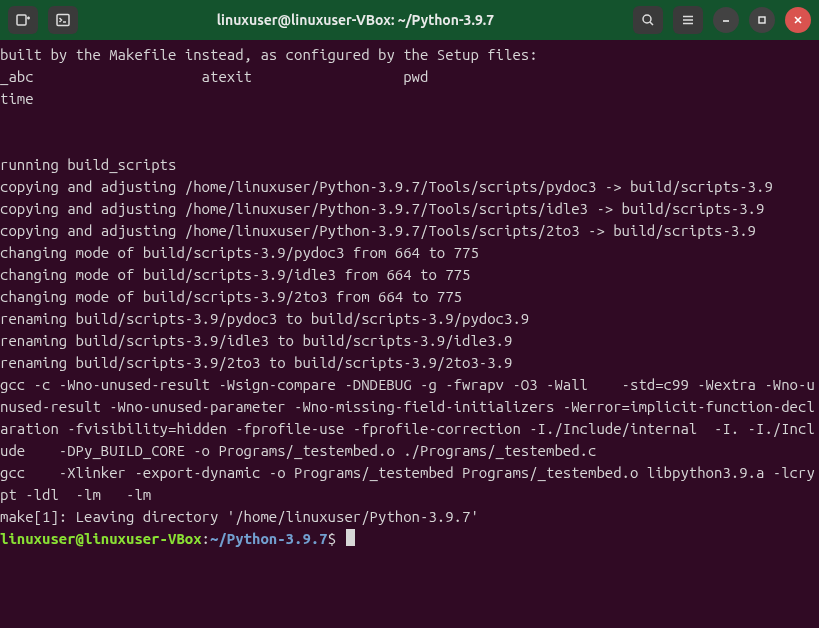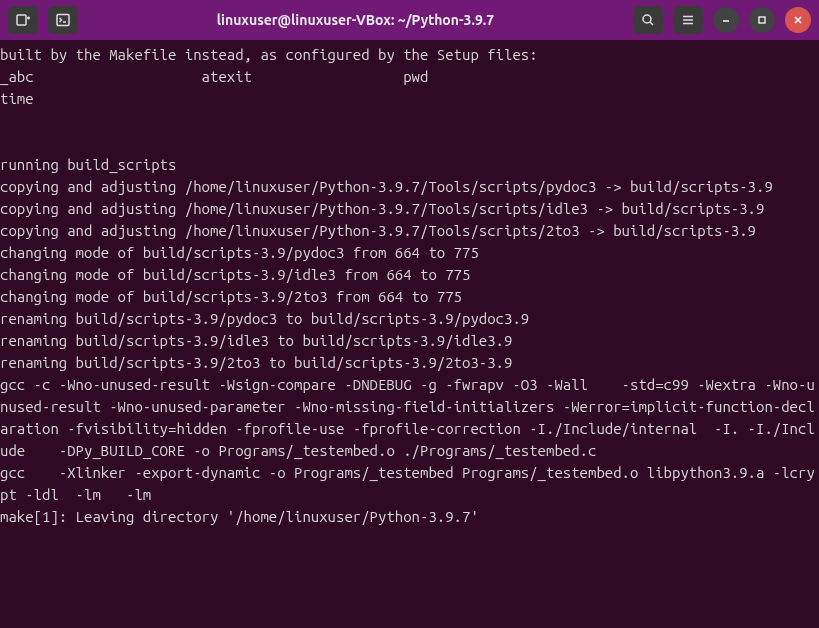--- a/index.html
+++ b/index.html
@@ -5,21 +5,21 @@
     * { margin: 0; padding: 0; box-sizing: border-box; }
     body {
       width: 819px;
       height: 628px;
       background: #300a24;
       font-family: "Ubuntu Mono", "DejaVu Sans Mono", monospace;
       overflow: hidden;
     }
     .titlebar {
       height: 40px;
-      background: #701a75;
+      background: #14532d;
       display: flex;
       align-items: center;
       padding: 0 8px;
       gap: 8px;
     }
     .tb-btn {
       width: 30px;
       height: 28px;
       background: #3a3a3a;
       border-radius: 6px;
@@ -134,13 +134,13 @@
 copying and adjusting /home/linuxuser/Python-3.9.7/Tools/scripts/2to3 -&gt; build/scripts-3.9
 changing mode of build/scripts-3.9/pydoc3 from 664 to 775
 changing mode of build/scripts-3.9/idle3 from 664 to 775
 changing mode of build/scripts-3.9/2to3 from 664 to 775
 renaming build/scripts-3.9/pydoc3 to build/scripts-3.9/pydoc3.9
 renaming build/scripts-3.9/idle3 to build/scripts-3.9/idle3.9
 renaming build/scripts-3.9/2to3 to build/scripts-3.9/2to3-3.9
 gcc -c -Wno-unused-result -Wsign-compare -DNDEBUG -g -fwrapv -O3 -Wall    -std=c99 -Wextra -Wno-unused-result -Wno-unused-parameter -Wno-missing-field-initializers -Werror=implicit-function-declaration -fvisibility=hidden -fprofile-use -fprofile-correction -I./Include/internal  -I. -I./Include    -DPy_BUILD_CORE -o Programs/_testembed.o ./Programs/_testembed.c
 gcc    -Xlinker -export-dynamic -o Programs/_testembed Programs/_testembed.o libpython3.9.a -lcrypt -ldl  -lm   -lm
 make[1]: Leaving directory '/home/linuxuser/Python-3.9.7'
-</span></div>
+</span><span class="prompt-line"><span class="pr-user">linuxuser@linuxuser-VBox</span><span class="pr-colon">:</span><span class="pr-path">~/Python-3.9.7</span><span class="pr-dollar">$</span> <span class="cursor"></span></span></div>
 
 </body></html>

